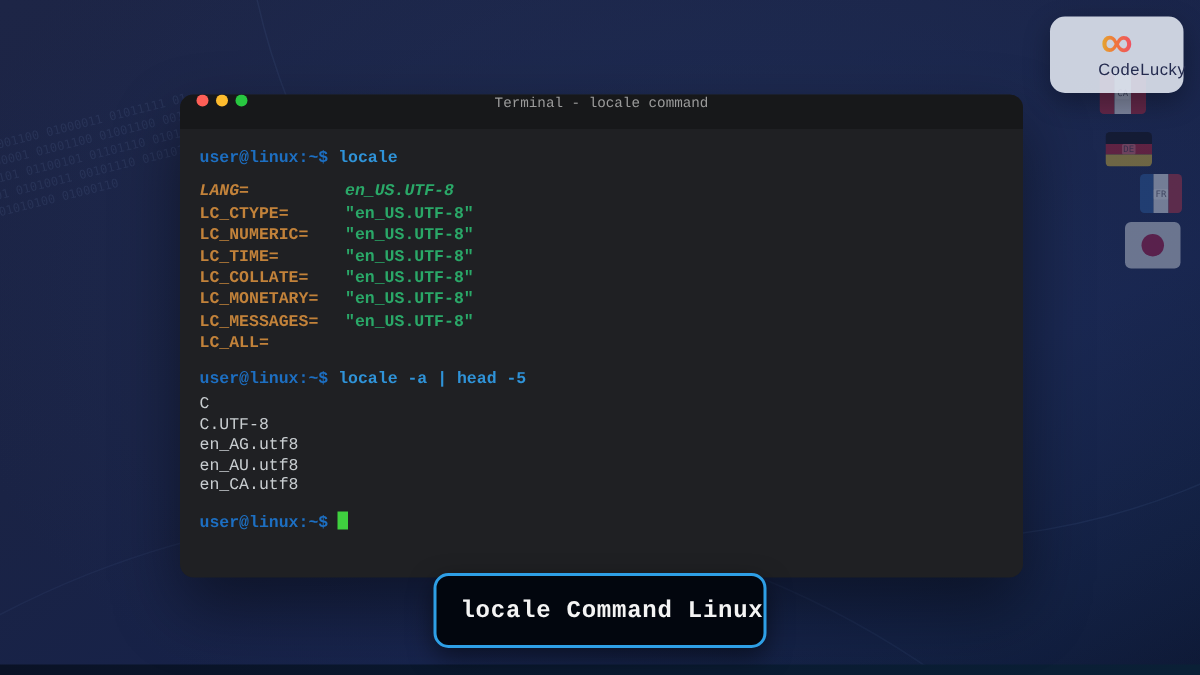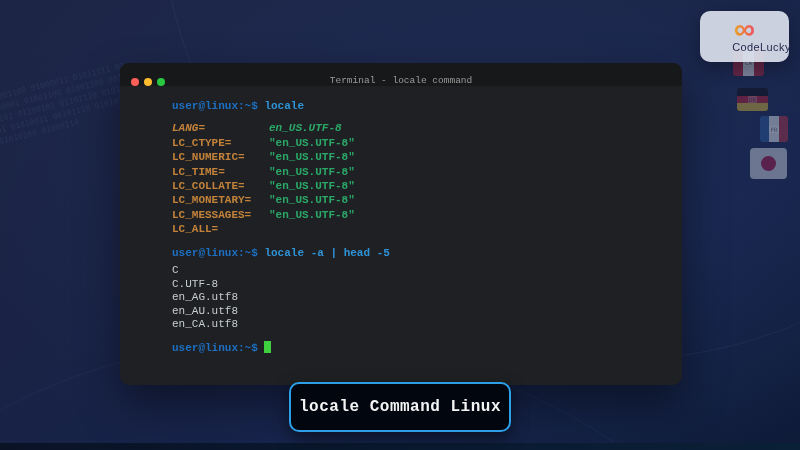--- a/index.html
+++ b/index.html
@@ -70,51 +70,51 @@
   .flag-jp .sun { width:15px; height:15px; border-radius:50%; background:#8e1d4a; }
 
   
   .terminal {
     position:absolute; left:120px; top:63px; width:562px; height:322px;
     background:#1f2023; border-radius:9px; overflow:hidden; z-index:4;
     box-shadow:0 20px 45px rgba(0,0,0,0.45);
   }
   .titlebar {
     position:relative; height:23px; background:#17181a;
-    display:flex; align-items:flex-end; padding-left:11px;
+    display:flex; align-items:flex-start; padding-left:11px;
   }
   .tl { width:8px; height:8px; border-radius:50%; margin-right:5px; }
   .tl-red { background:#ff5f57; } .tl-yellow { background:#febc2e; } .tl-green { background:#28c840; }
   .win-title {
     position:absolute; left:0; right:0; text-align:center;
     font-family:"Liberation Mono","DejaVu Sans Mono",monospace;
     font-size:9.5px; color:#9b9b9b;
   }
   .term-body {
     padding:13px 14px 0 13px;
     font-family:"Liberation Mono","DejaVu Sans Mono",monospace;
     font-size:11px; line-height:14.4px; white-space:pre;
   }
-  .term-line { min-height:14.4px;margin-left:39px; }
+  .term-line { min-height:14.4px; }
   .gap-lg { margin-top:8px;font-style:italic; } .gap-md { margin-top:9px; } .gap-sm { margin-top:4px; }
   .out-block .term-line { line-height:13.5px; min-height:13.5px; }
   .c-prompt { color:#1d6fc2; font-weight:bold; }
   .c-cmd    { color:#2f93d8; font-weight:bold; }
   .c-key    { color:#c2823a; font-weight:bold; display:inline-block; width:97px; }
   .c-val    { color:#2aa868; font-weight:bold; }
   .c-out    { color:#c8cdd0; }
   .cursor   { display:inline-block; width:7px; height:12px; background:#3fd03f;
               vertical-align:-2px; margin-left:6px; }
 
   
   .caption {
     position:absolute; left:400px; top:382px; transform:translateX(-50%);
     width:222px; height:50px; background:#02060e;
     border:2px solid #2e9fe6; border-radius:10px; z-index:5;
-    display:flex; flex-direction:column; align-items:center; justify-content:center;
+    display:flex; flex-direction:column; align-items:flex-end; justify-content:center;
     box-shadow:0 6px 16px rgba(0,0,0,0.5);
   }
   .caption-title {
     font-family:"Liberation Mono","DejaVu Sans Mono",monospace;
     font-size:16px; font-weight:bold; color:#f4f4f4; letter-spacing:0.5px;
   }
   .caption-sub {
     font-family:"Liberation Mono","DejaVu Sans Mono",monospace;
     font-size:9px; font-weight:bold; color:#2fa8e8; letter-spacing:0.6px; margin-top:3px;
   }

